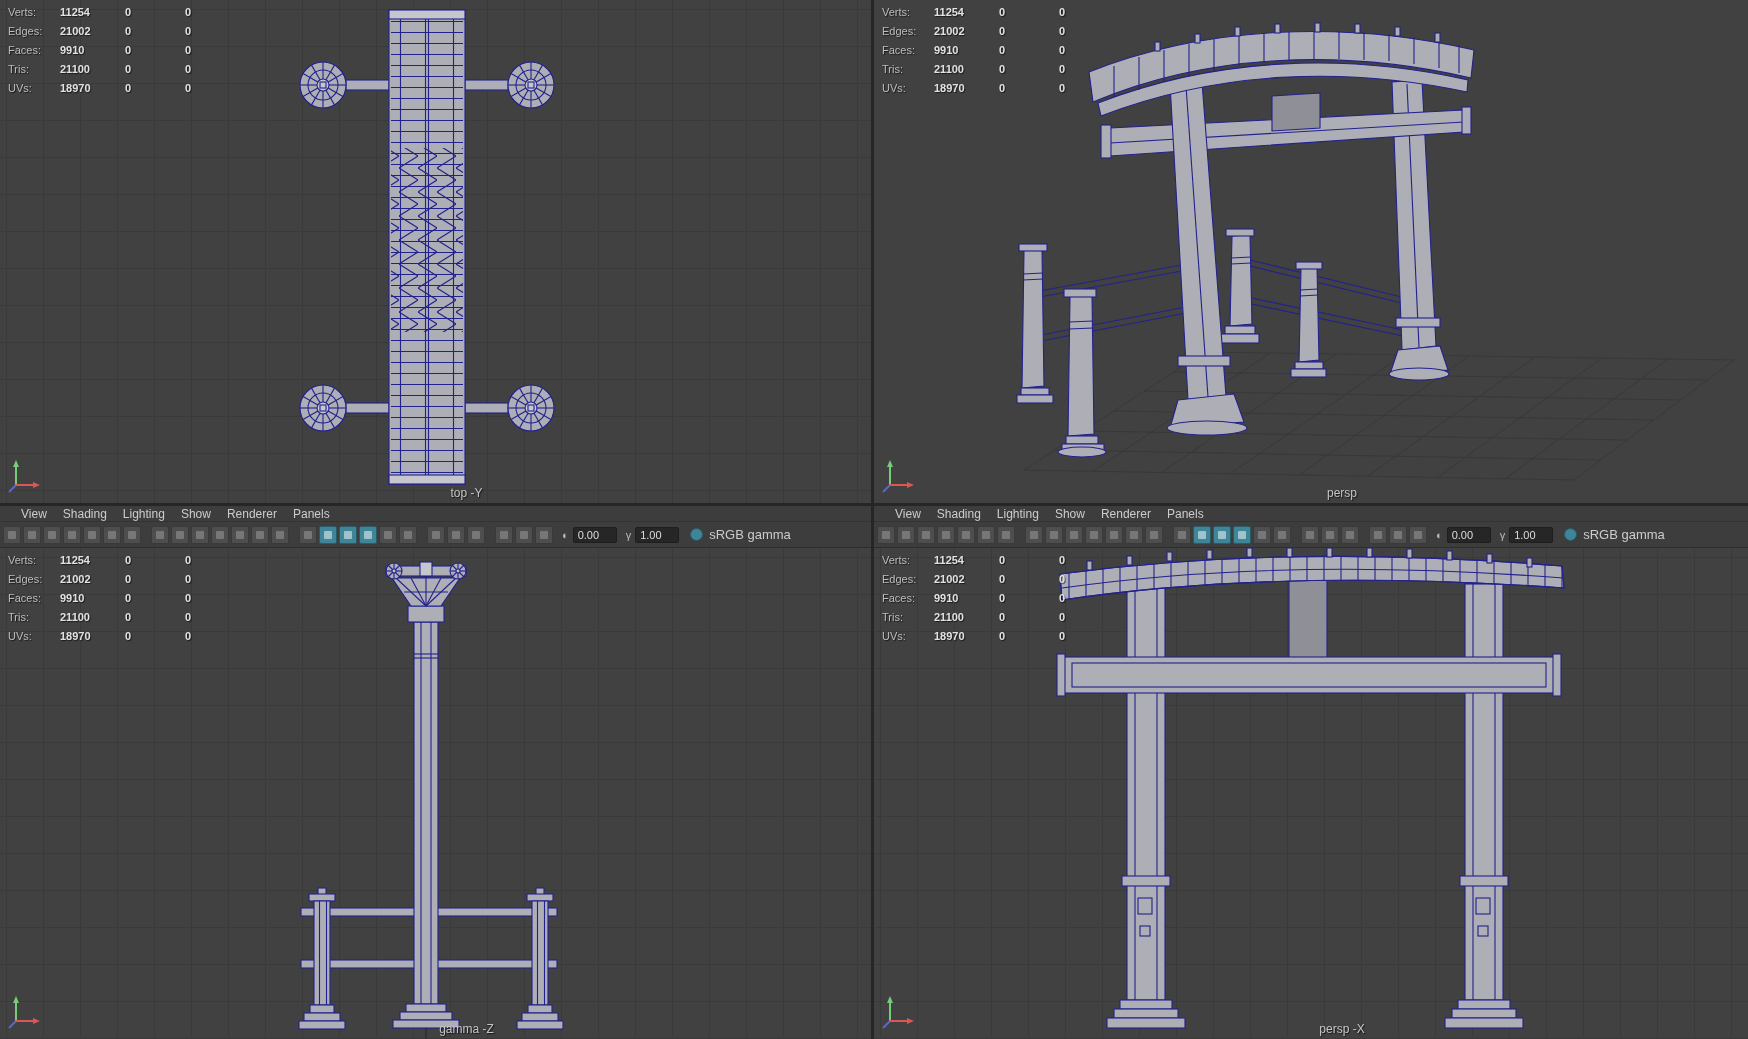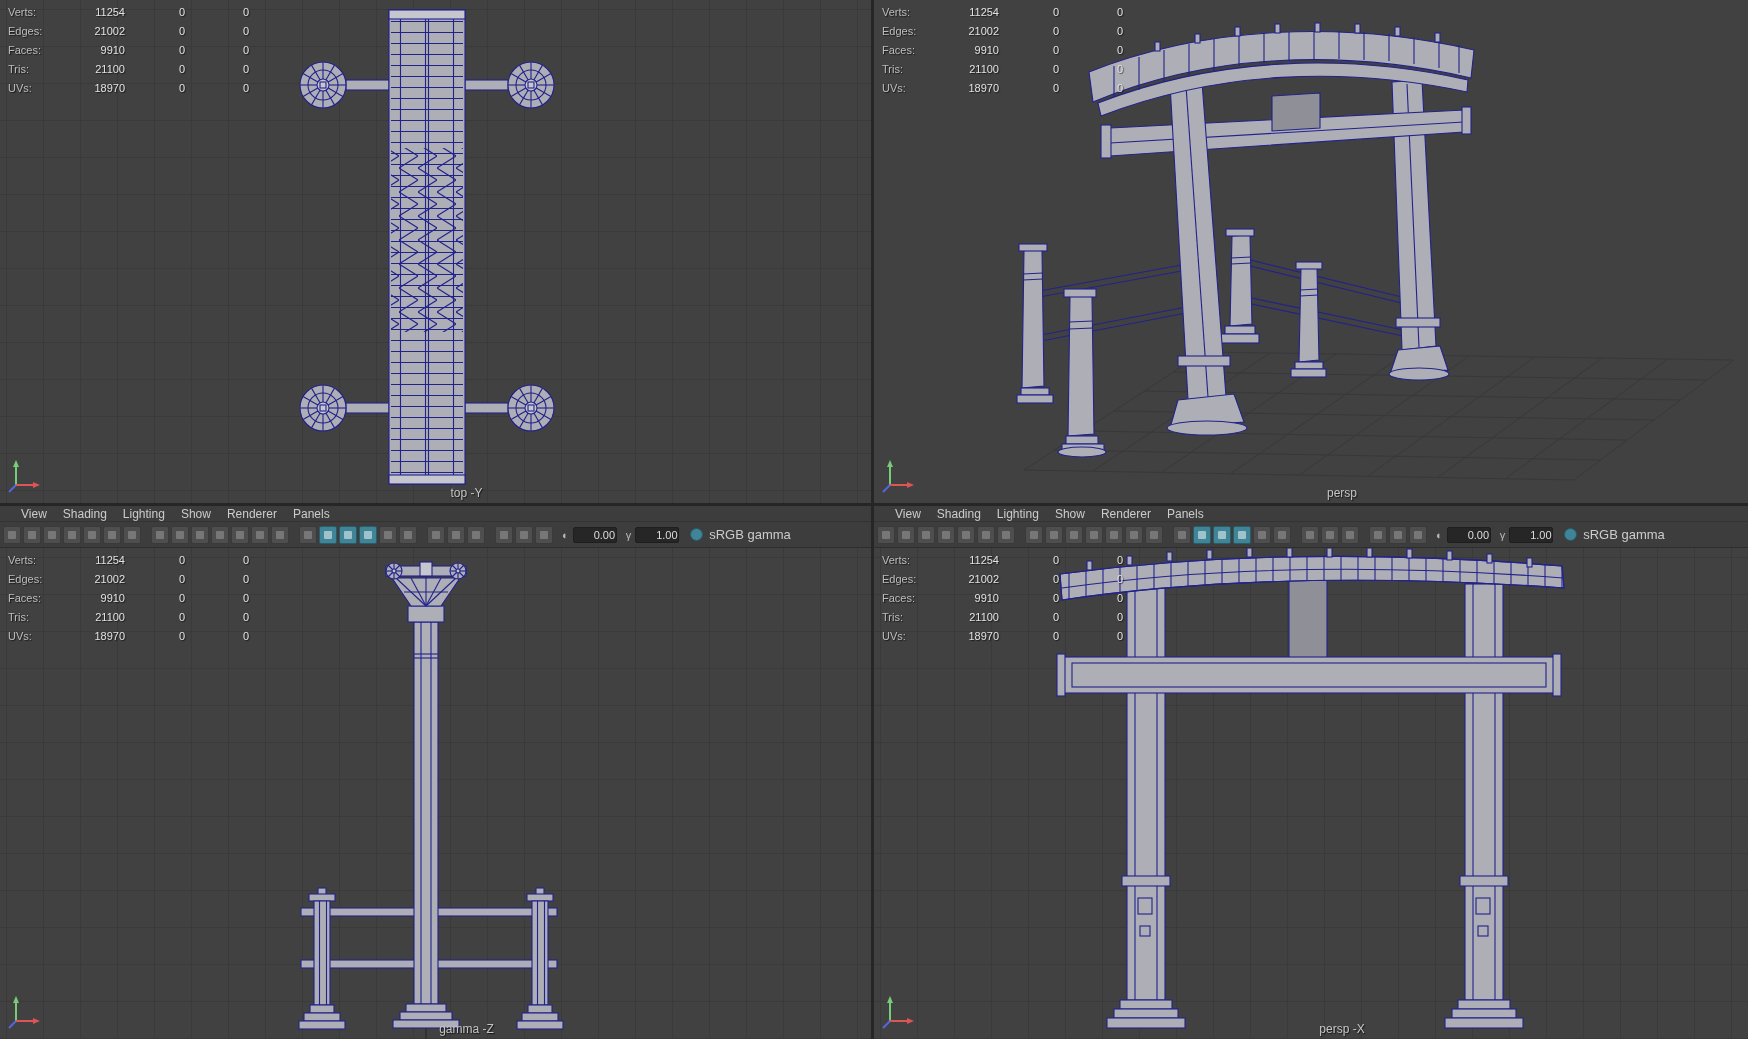--- a/index.html
+++ b/index.html
@@ -25,42 +25,42 @@
   svg .w  { stroke:var(--wire); fill:none; stroke-width:1.1; }
   svg .f  { stroke:var(--wire); fill:var(--fill); stroke-width:1.1; }
   svg .fl { stroke:var(--wire); fill:var(--fill_light); stroke-width:1.1; }
   svg .fd { stroke:var(--wire); fill:var(--fill_dark); stroke-width:1.1; }
   svg .grid { stroke:var(--grid_persp); stroke-width:1; fill:none; }
   svg .dark { stroke:#323232; stroke-width:2; }
 
   .hud { position:absolute; top:2px; left:8px; z-index:3; }
   .hud-row { display:grid; grid-template-columns:52px 65px 60px 64px; height:19px; align-items:center; font-size:11px; }
   .hud-label { color:var(--hud_label); text-shadow:1px 1px 1px rgba(0,0,0,.6); }
-  .hud-val { color:var(--hud_value); text-align:right; font-weight:normal; text-shadow:1px 1px 1px rgba(0,0,0,.6); }
+  .hud-val { color:var(--hud_value); font-weight:bold; text-shadow:1px 1px 1px rgba(0,0,0,.6); }
 
   .vp-label { position:absolute; bottom:3px; left:50%; transform:translateX(-50%);
     font-size:12px; color:var(--label_text); text-shadow:1px 1px 1px rgba(0,0,0,.65); z-index:3; white-space:nowrap;margin-left:31px; }
 
   .axis { position:absolute; left:6px; bottom:6px; z-index:3; }
 
   .menubar { height:16px; display:flex; gap:16px; padding:1px 21px 0; font-size:12px;
     color:var(--menu_text); background:var(--chrome_bg); border-bottom:1px solid #333; align-items:center; }
   .menu-item { cursor:default; }
 
   .ptoolbar { height:26px; display:flex; align-items:center; padding:0 3px; gap:2px;
     background:var(--chrome_bg); border-bottom:1px solid var(--chrome_border); }
   .icon-row { display:flex; gap:2px; align-items:center; }
   .ticon { width:18px; height:18px; background:#4e4e4e; border:1px solid #3a3a3a; border-radius:2px; position:relative; flex:0 0 auto; }
   .ticon::after { content:""; position:absolute; inset:4px; background:rgba(228,228,235,.28); border-radius:1px; }
   .ticon[data-sep="true"] { margin-left:8px; }
   .ticon[data-active="true"] { background:var(--accent); border-color:#2c5a66; }
   .ticon[data-active="true"]::after { background:rgba(255,255,255,.5); }
   .tglyph { color:#b8b8b8; font-size:11px; margin:0 2px 0 7px; }
   .tfield { width:44px; height:16px; background:var(--field_bg); border:1px solid #1e1e1e;
-    color:var(--field_text); font-size:11px; line-height:14px; padding-left:20px; border-radius:2px;
+    color:var(--field_text); font-size:11px; line-height:14px; padding-left:4px; border-radius:2px;
     font-family:"Liberation Sans", sans-serif; }
   .gamma-badge { width:13px; height:13px; border-radius:50%; background:var(--accent);
     border:1px solid #2a5a68; margin:0 4px 0 9px; flex:0 0 auto; }
   .gamma-label { font-size:13px; color:var(--menu_text); white-space:nowrap; }
 </style>
 </head>
 <body>
 
 <div id="root">
 

